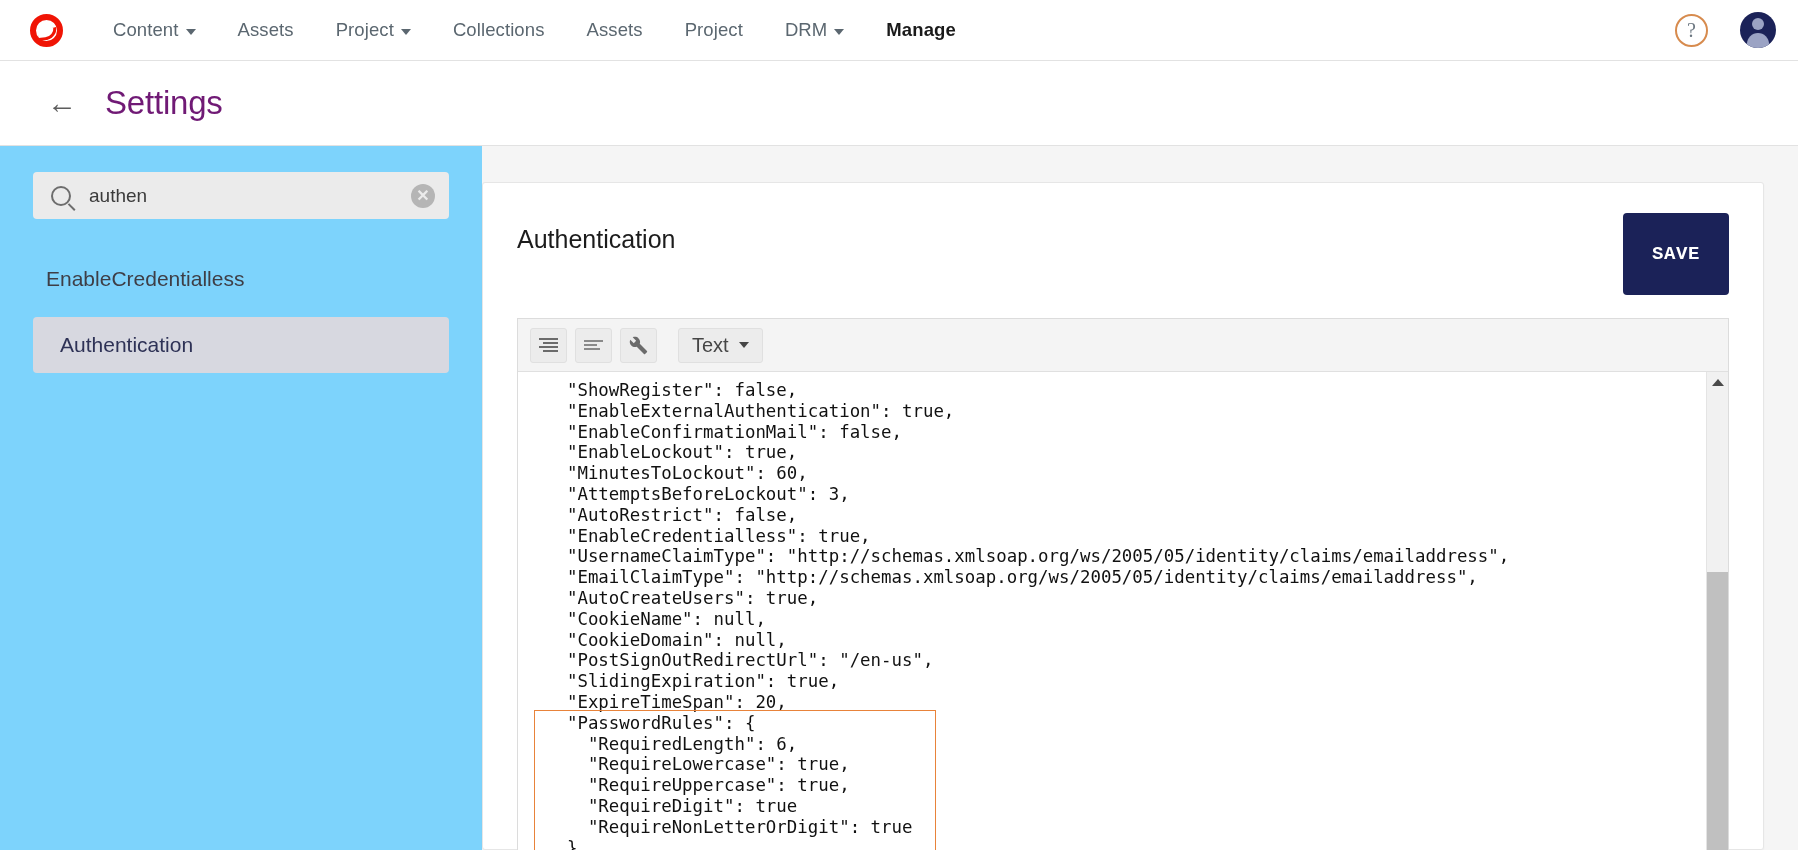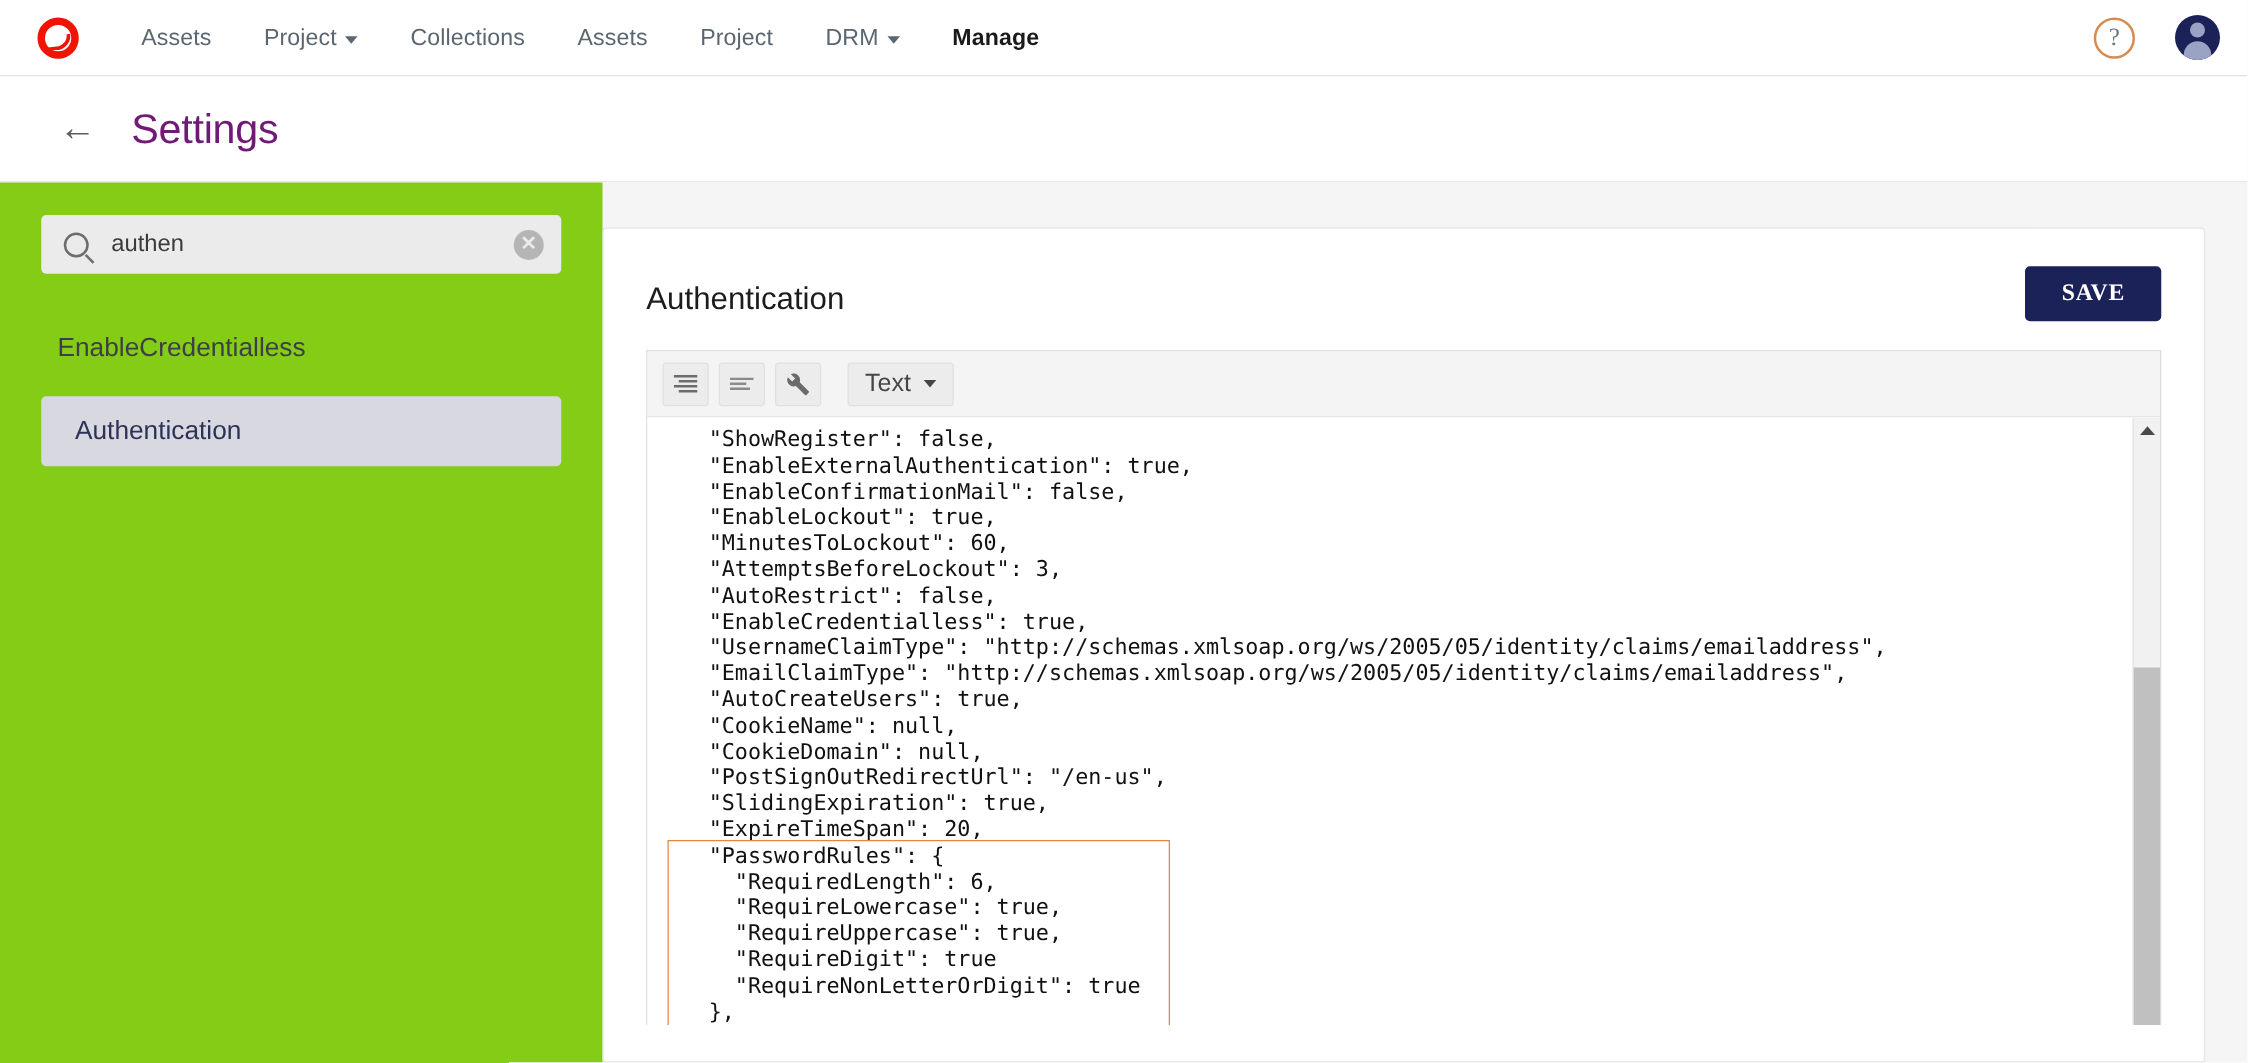--- a/index.html
+++ b/index.html
@@ -151,21 +151,21 @@
   .body-area {
     display: flex;
     height: 704px;
     background: #f5f5f5;
   }
 
   
   .sidebar {
     width: 482px;
     flex: 0 0 482px;
-    background: #84cc16;
+    background: #7dd3fc;
     padding: 26px 33px 0 33px;
   }
   .search-box {
     height: 47px;
     background: #ebebeb;
     border-radius: 4px;
     display: flex;
     align-items: center;
     padding: 0 14px 0 18px;
     position: relative;
@@ -248,23 +248,23 @@
     padding-top: 12px;
   }
   .save-btn {
     background: #1b2258;
     color: #ffffff;
     font-size: 19px;
     font-weight: bold;
     letter-spacing: 0.6px;
     border: none;
     border-radius: 4px;
-    padding: 11px 29px;
-    cursor: pointer;
-    font-family: Liberation Serif, serif;
+    padding: 30px 29px;
+    cursor: pointer;
+    font-family: Liberation Mono, monospace;
   }
 
   
   .editor {
     margin-top: 23px;
     border: 1px solid #dcdcdc;
     border-bottom: none;
     height: calc(100% - 96px);
     display: flex;
     flex-direction: column;
@@ -364,20 +364,24 @@
   }
 </style>
 </head>
 <body>
 
 <div class="topnav">
   <div class="logo-wrap">
     <div class="logo-ring"></div>
   </div>
   <div class="nav-items" id="nav-items">
+      <div class="nav-item">
+        <span>Content</span>
+        <span class="caret"></span>
+      </div>
       <div class="nav-item">
         <span>Assets</span>
       </div>
       <div class="nav-item">
         <span>Project</span>
         <span class="caret"></span>
       </div>
       <div class="nav-item">
         <span>Collections</span>
       </div>

